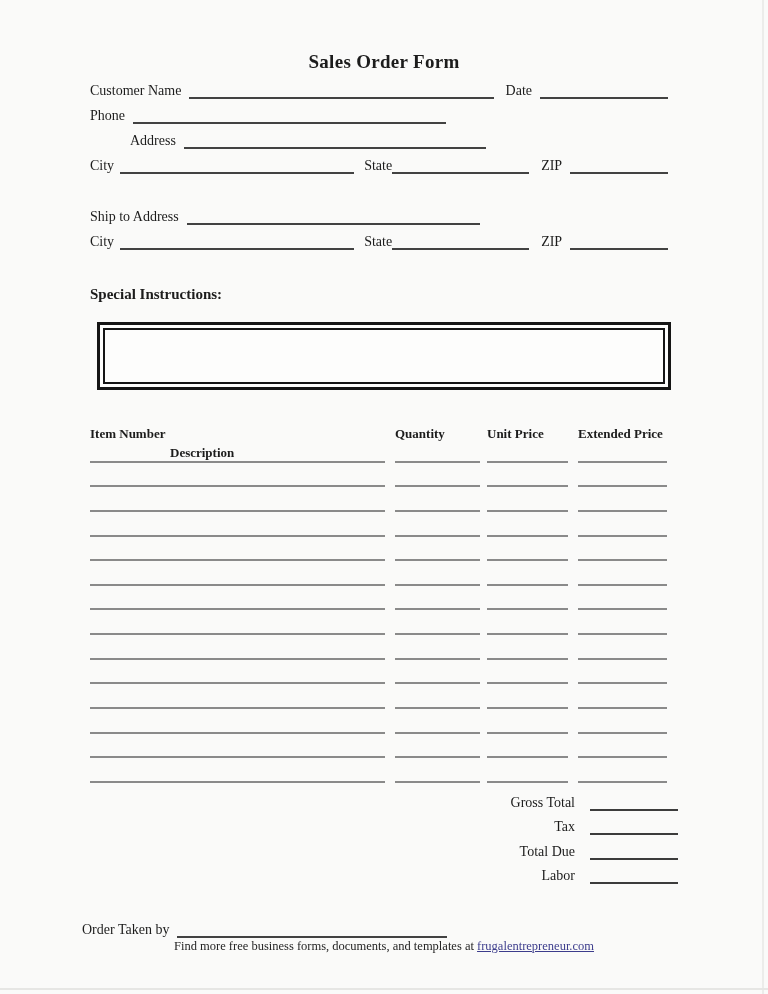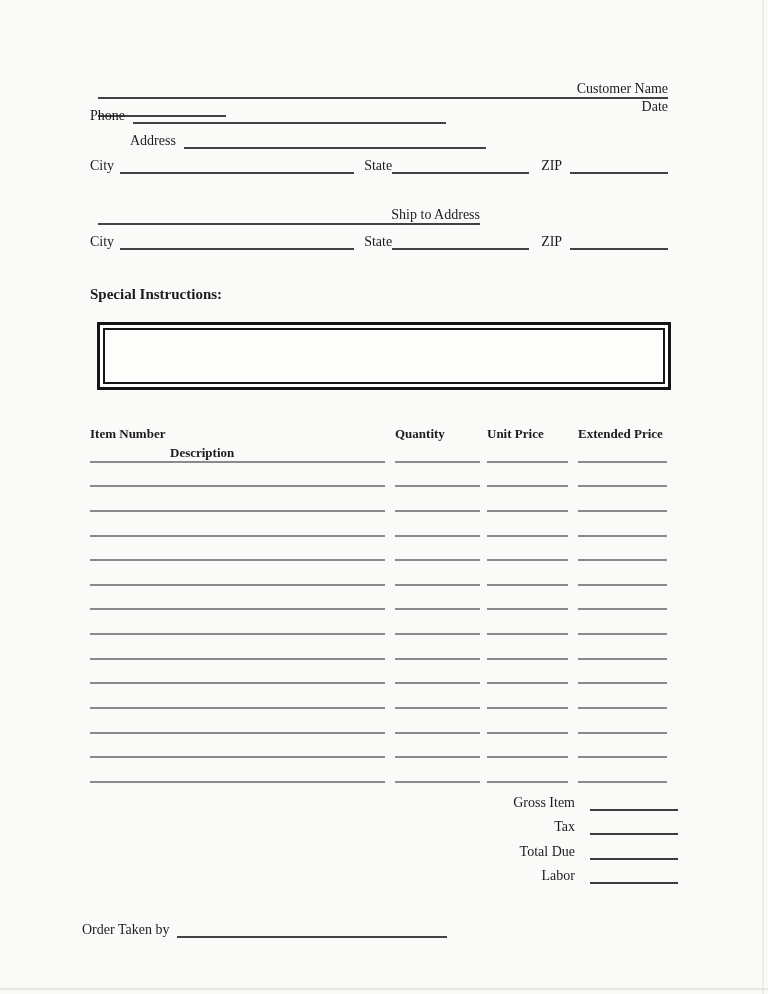--- a/index.html
+++ b/index.html
@@ -23,25 +23,25 @@
     text-align:center; font-size:19px; font-weight:bold; letter-spacing:.3px;
   }
 
   .frow {
     position:absolute; display:flex; align-items:flex-end;
     font-size:14px; line-height:16px; height:18px; white-space:nowrap;
   }
   .fline { border-bottom:2px solid #424242; align-self:stretch; }
   .grow { flex:1 1 auto; }
 
-  .row-cust   { left:90px; width:578px; top:81px;flex-direction:column;  }
+  .row-cust   { left:90px; width:578px; top:81px;  }
   .row-phone  { left:90px; width:356px; top:106px;align-items:flex-end; }
   .row-addr   { left:90px; width:356px; top:131px;margin-left:40px; }
   .row-city1  { left:90px; width:578px; top:156px; }
-  .row-ship   { left:90px; width:390px; top:207px;flex-direction:column; }
+  .row-ship   { left:90px; width:390px; top:207px; }
   .row-city2  { left:90px; width:578px; top:232px; }
   .row-order  { left:82px; width:380px; top:920px; }
 
   .ml6{margin-left:6px;} .ml8{margin-left:8px;} .ml10{margin-left:10px;} .ml12{margin-left:12px;}
 
   .si-label {
     position:absolute; top:286px; left:90px;
     font-size:15px; font-weight:bold;
   }
   .si-box {
@@ -72,20 +72,21 @@
     position:absolute; top:939px; left:0; right:0;
     text-align:center; font-size:12.5px; line-height:15.5px; color:#242424;
   }
   .footer a { color:#3c3c8c; text-decoration:underline; cursor:pointer; }
 </style>
 </head>
 <body>
 
 <div class="page">
 
+  <div class="title">Sales Order Form</div>
 
   <div class="frow row-cust">
     <span>Customer Name</span>
     <span class="fline grow ml8"></span>
     <span class="ml12">Date</span>
     <span class="fline ml8" style="width:128px;"></span>
   </div>
 
   <div class="frow row-phone">
     <span>Phone</span>
@@ -242,21 +243,21 @@
       <div class="c1"></div>
       <div class="c2"></div>
       <div class="c3"></div>
       <div class="c4"></div>
       <div class="c5"></div>
     </div>
   </div>
 
   <div class="totals">
     <div class="totrow">
-      <span class="totlbl">Gross Item</span>
+      <span class="totlbl">Gross Total</span>
       <span class="totline"></span>
     </div>
     <div class="totrow">
       <span class="totlbl">Tax</span>
       <span class="totline"></span>
     </div>
     <div class="totrow">
       <span class="totlbl">Total Due</span>
       <span class="totline"></span>
     </div>
@@ -265,15 +266,16 @@
       <span class="totline"></span>
     </div>
   </div>
 
   <div class="frow row-order">
     <span>Order Taken by</span>
     <span class="fline ml8" style="width:270px;"></span>
   </div>
 
   <div class="footer">
+    <div><span>Find more free business forms, documents, and templates at </span><a>frugalentrepreneur.com</a></div>
   </div>
 
 </div>
 
 </body></html>

